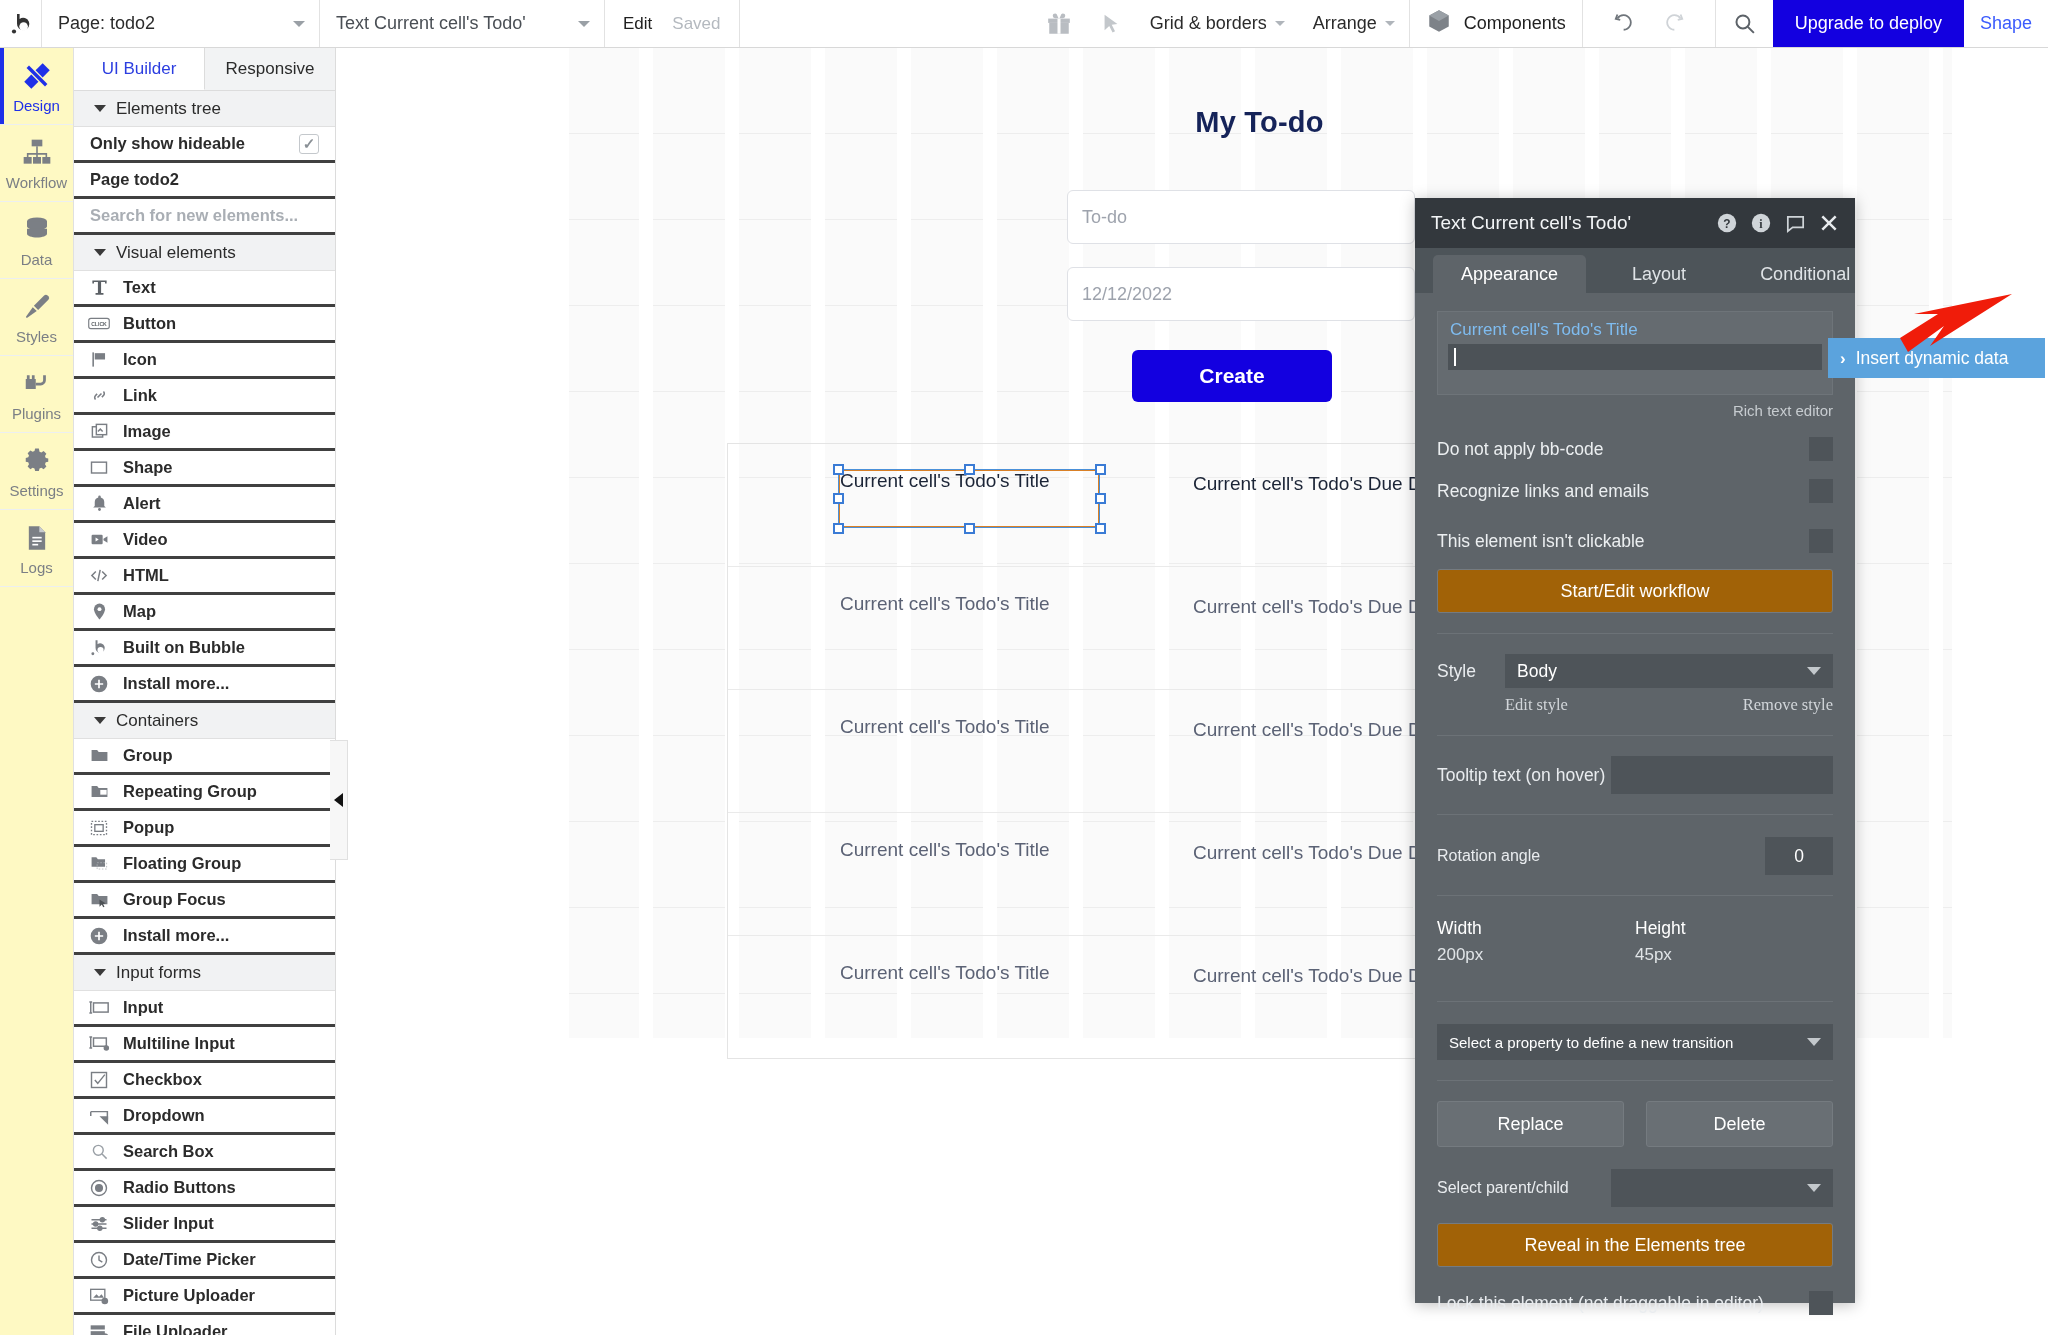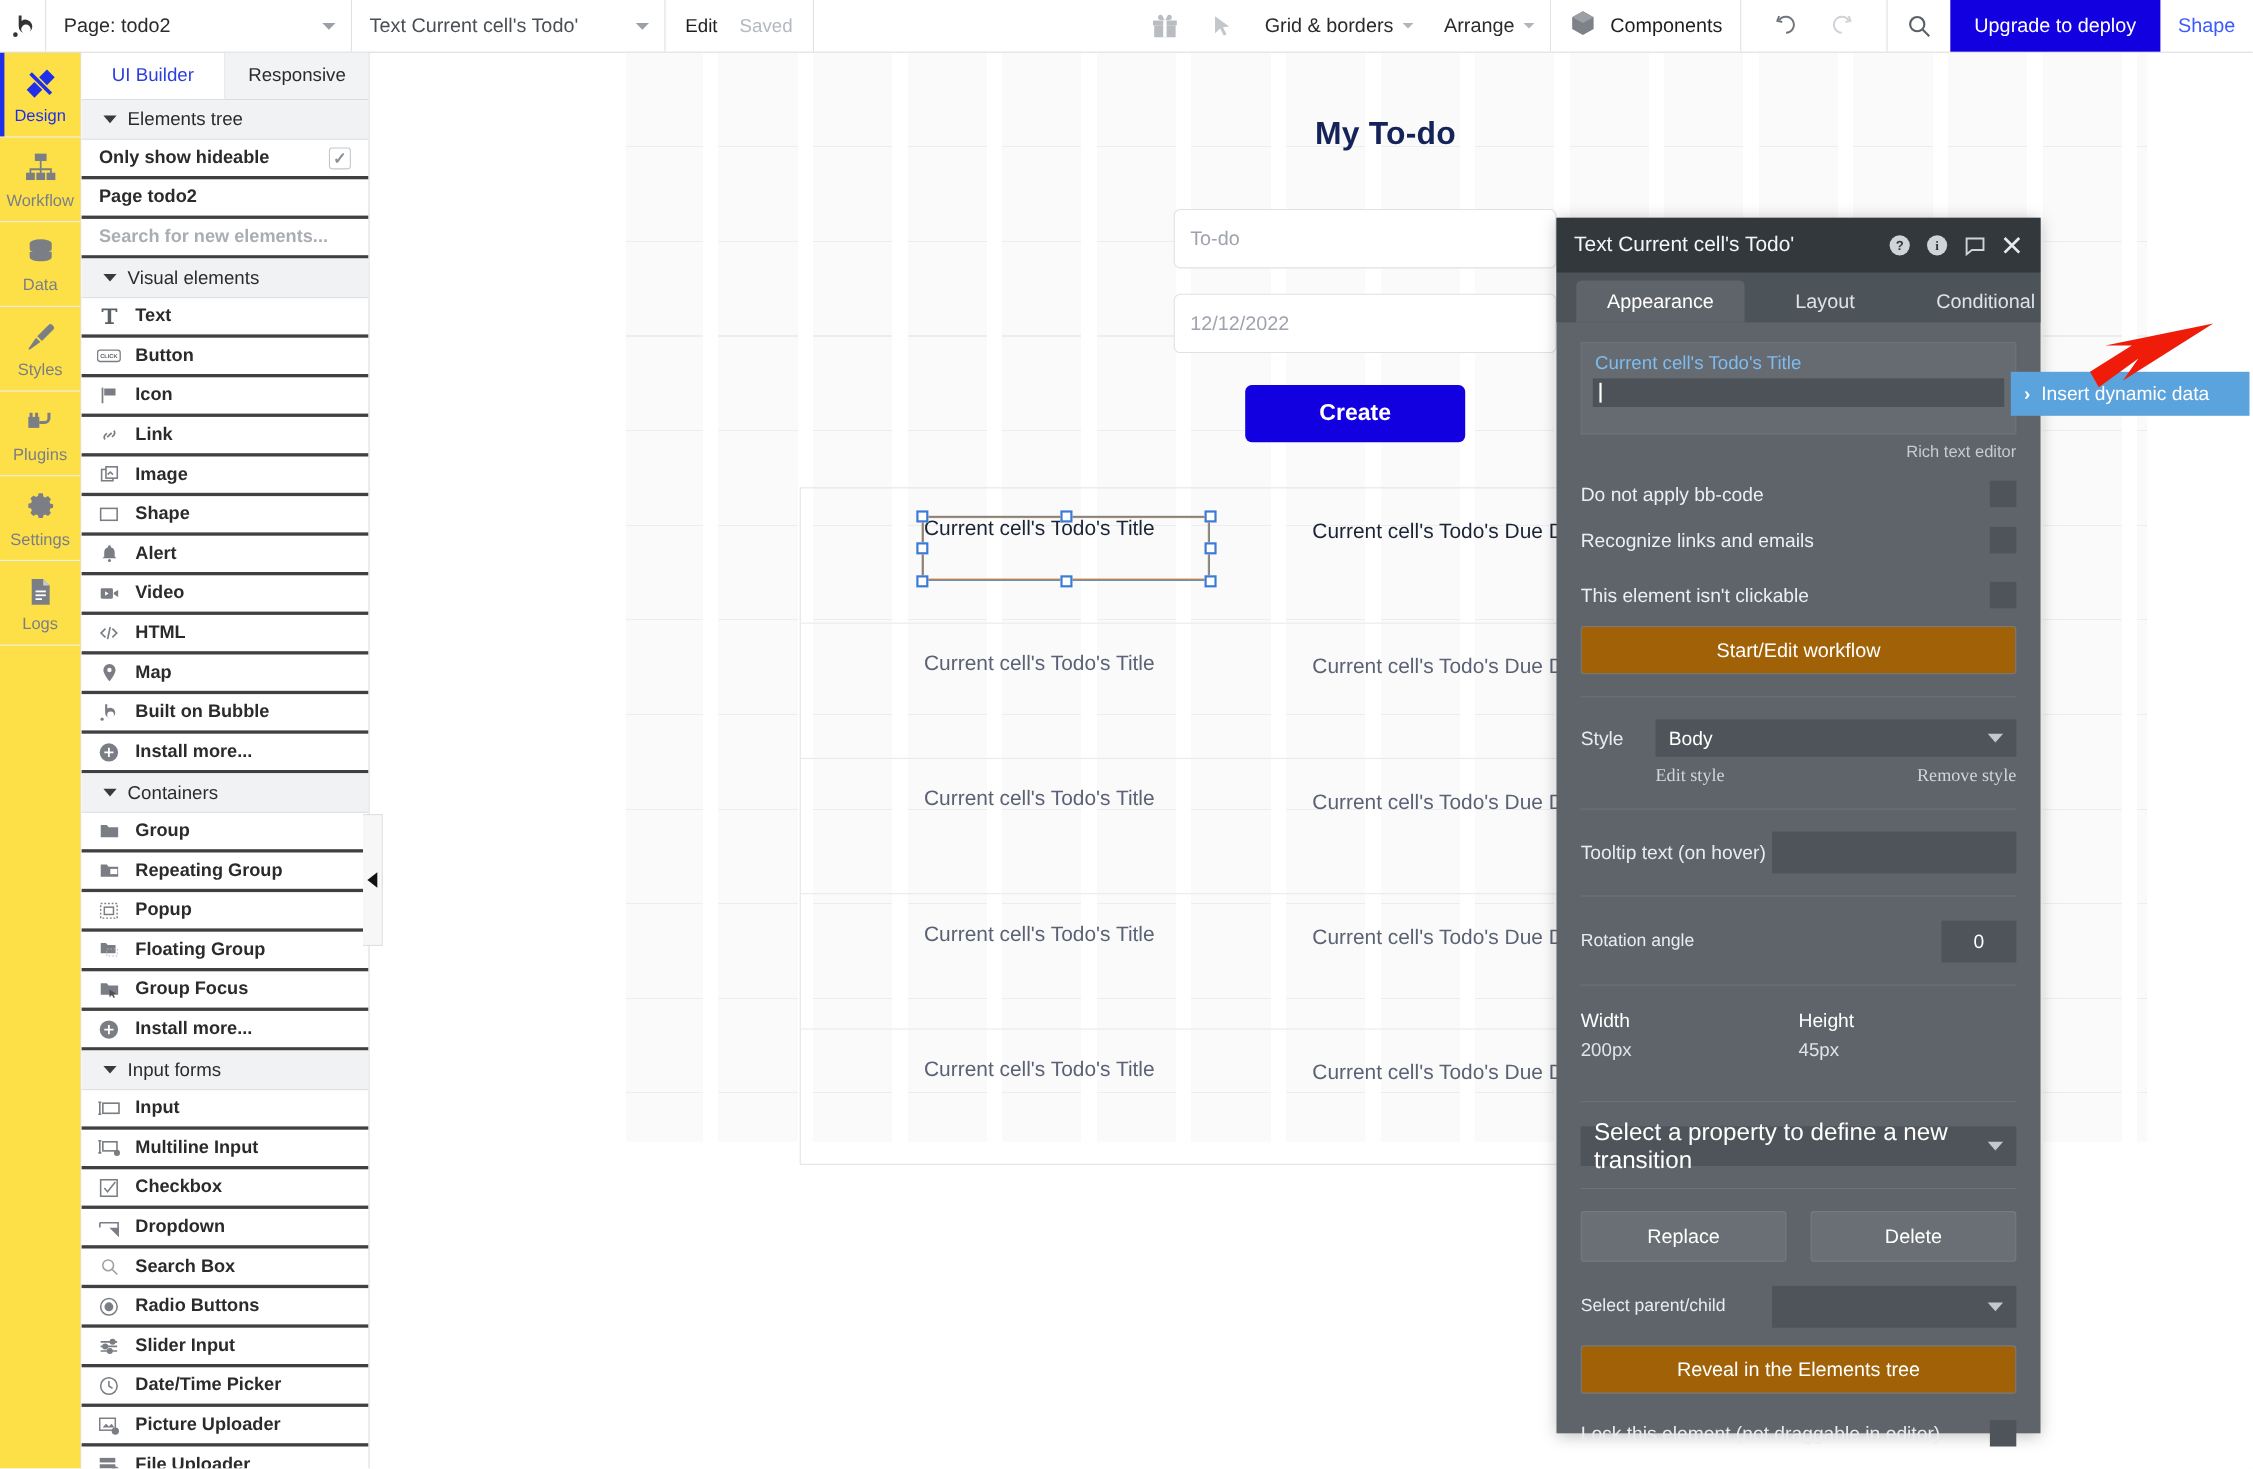--- a/index.html
+++ b/index.html
@@ -65,21 +65,21 @@
     height:100%; white-space:nowrap;
   }
   .tb-preview {
     display:flex; align-items:center; padding: 0 16px; height:100%;
     color:#3b5bfd; font-size:18px; white-space:nowrap;
   }
 
   
   .rail {
     position:absolute; top:48px; left:0; width:74px; bottom:0;
-    background:#fde047; border-right:1px solid #e0e0e0;
+    background:#fef9c3; border-right:1px solid #e0e0e0;
   }
   .rail-item {
     position:relative; height:77px; display:flex; flex-direction:column;
     align-items:center; justify-content:center; gap:4px;
     border-bottom:1px solid #eceff1; color:#7b7f85; font-size:15px;
   }
   .rail-item.active { color:#1f30e8; }
   .rail-item.active::before {
     content:''; position:absolute; left:0; top:0; bottom:0; width:4px;
     background:#1f30e8;
@@ -258,21 +258,21 @@
     margin-top:22px; }
   .rot-input { width:68px; height:38px; background:#4e5459; color:#fff;
     display:flex; align-items:center; justify-content:center; font-size:17.5px;}
   .wh { display:flex; margin-top:22px; }
   .wh-col { width:50%; }
   .wh-lab { font-size:17.5px; color:#ffffff; }
   .wh-val { font-size:17px; color:#e0e4e7; margin-top:6px; }
   .trans-dd {
     margin-top:22px; height:36px; background:#4e5459; display:flex;
     align-items:center; justify-content:space-between; padding: 0 12px;
-    font-size:22px; color:#ffffff;
+    font-size:15px; color:#ffffff;
   }
   .two-btn { display:flex; gap:22px; margin-top:20px; }
   .btn-half {
     flex:1; height:46px; background:#696f74; border:1px solid #757b80;
     border-radius:3px; display:flex; align-items:center; justify-content:center;
     font-size:18px; color:#ffffff;
   }
   .parent-row { display:flex; align-items:center; justify-content:space-between;
     margin-top:22px; }
   .parent-dd { width:222px; height:38px; background:#4e5459; display:flex;

